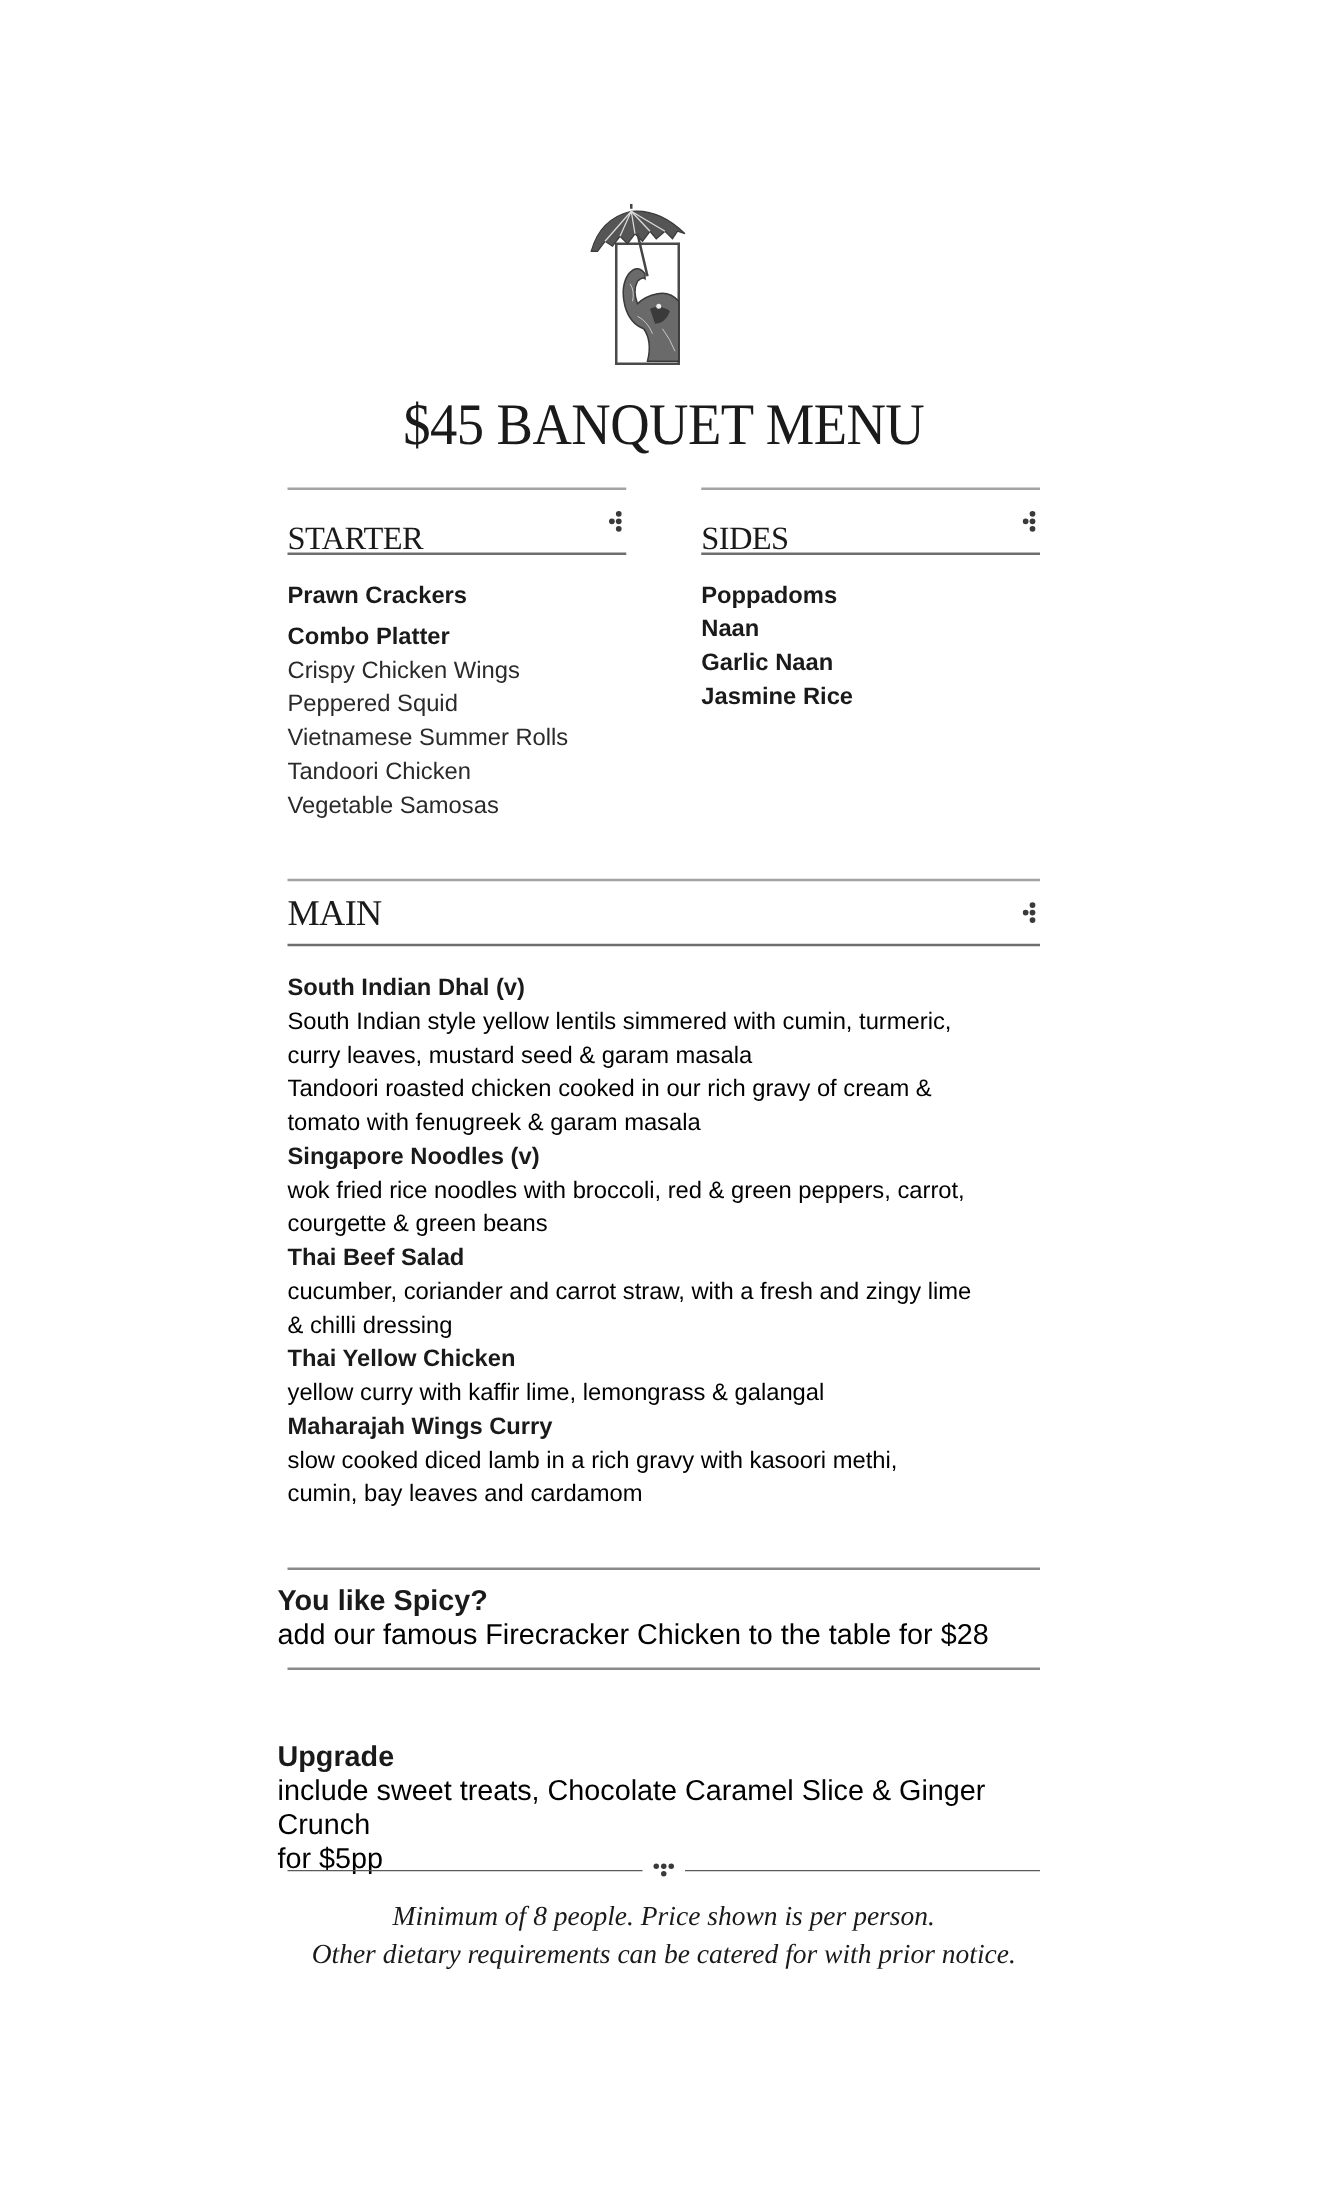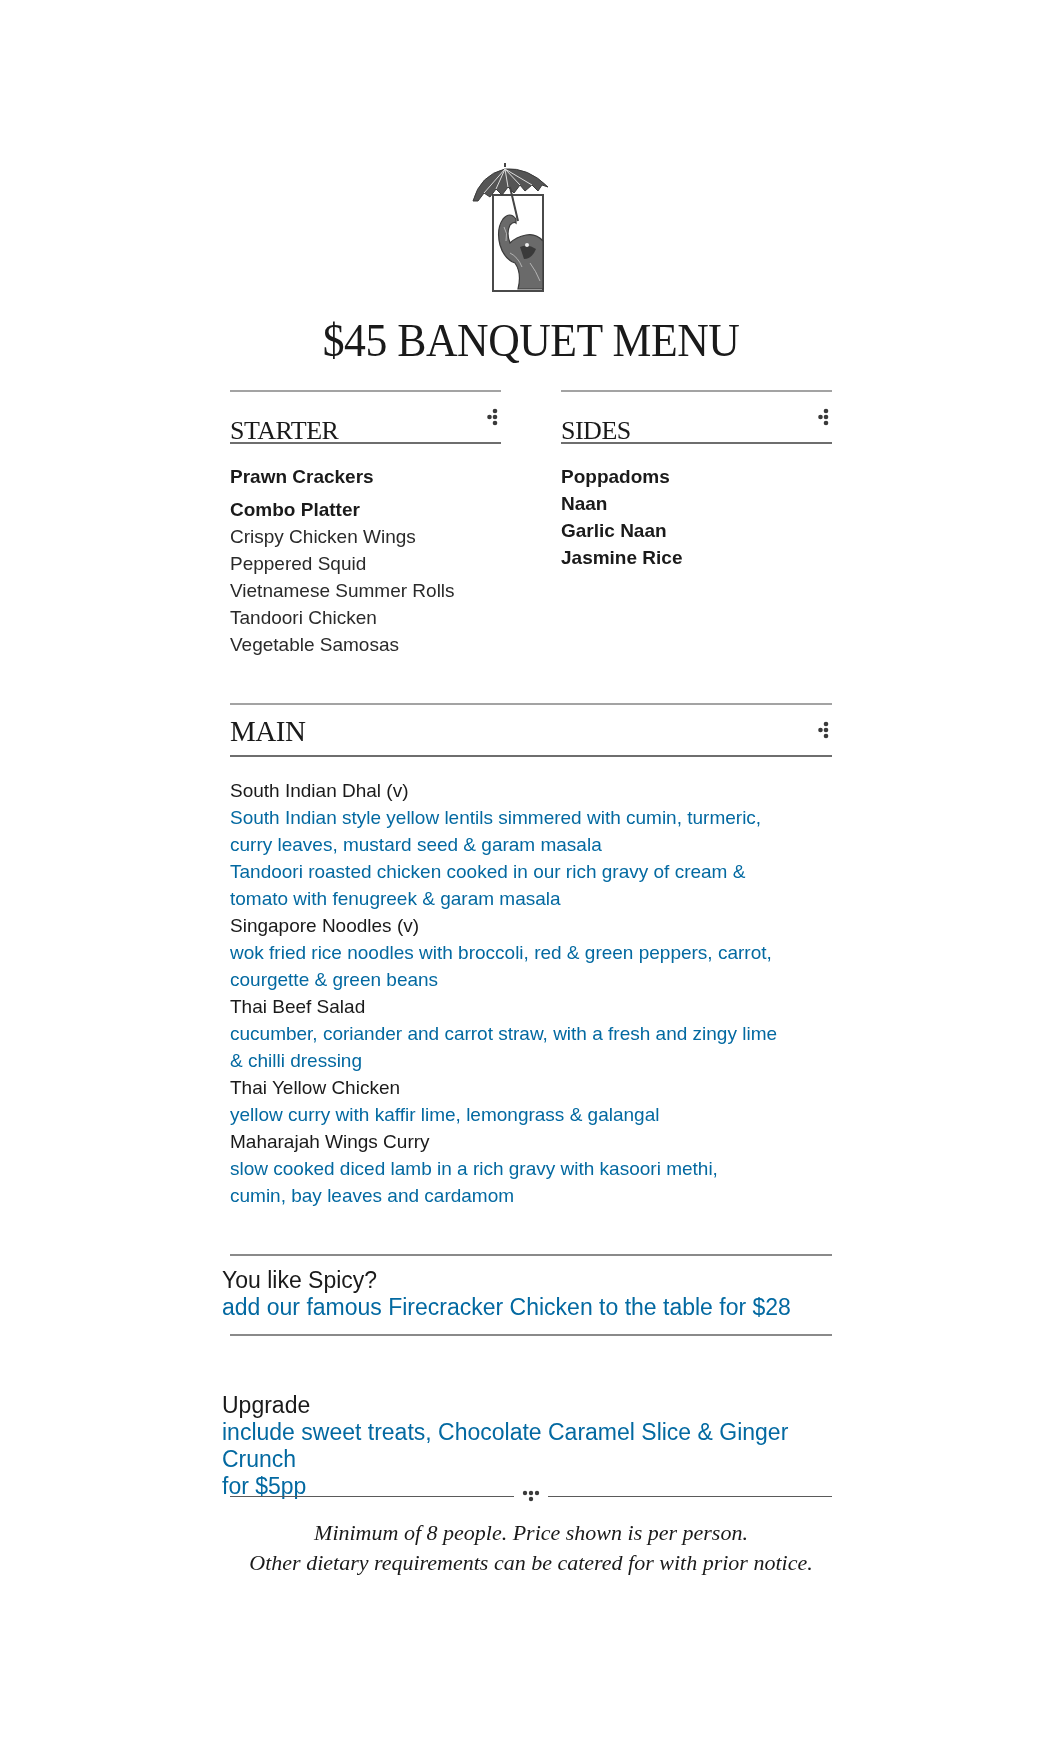--- a/index.html
+++ b/index.html
@@ -22,22 +22,22 @@
     font-family: "Liberation Serif", serif; font-size: 26px; color: #1a1a1a;
     letter-spacing: -0.5px;
   }
   .section-head .dots { position: absolute; right: 2px; top: 16px; width: 12px; height: 18px; }
 
   .list { position: absolute; font-size: 19px; line-height: 27px; }
   .list .bold { font-weight: bold; }
   .list .light { font-weight: normal; color: #2a2a2a; }
 
   .main-list { position: absolute; left: 230px; top: 777px; width: 610px; font-size: 19px; }
-  .dish-name { font-weight: normal; line-height: 27px; }
-  .dish-desc { color: #0369a1; line-height: 27px; }
+  .dish-name { font-weight: bold; line-height: 27px; }
+  .dish-desc { color: #000000; line-height: 27px; }
 
   .hr { position: absolute; left: 230px; width: 602px; height: 2px; background: #8a8a8a; }
 
   .extra { position: absolute; left: 222px; width: 610px; font-size: 23px; line-height: 27px; }
 
   .footer-rule { position: absolute; top: 1496px; height: 1px; background: #5a5a5a; }
   .footer-ornament { position: absolute; left: 521px; top: 1489px; width: 20px; height: 16px; }
 
   .footer-note {
     position: absolute; left: 0; width: 1062px; text-align: center;

